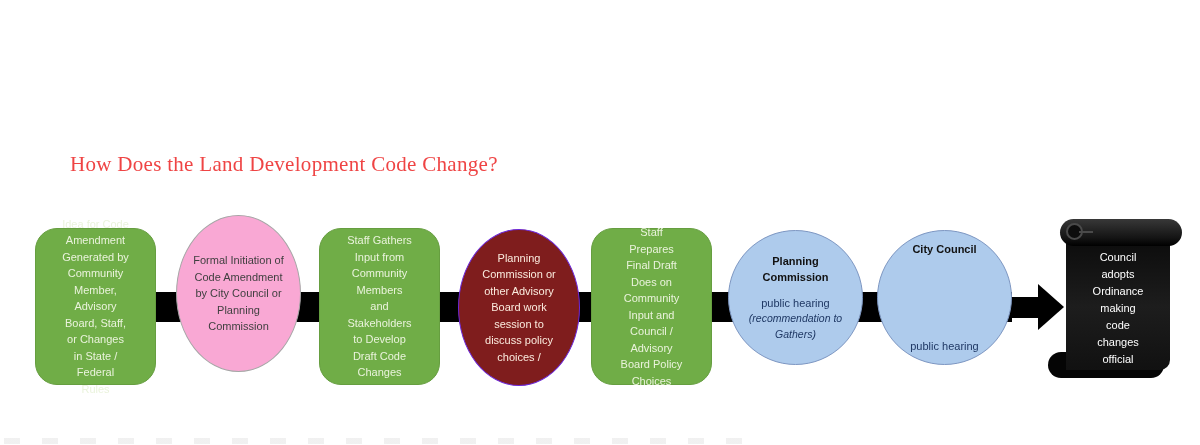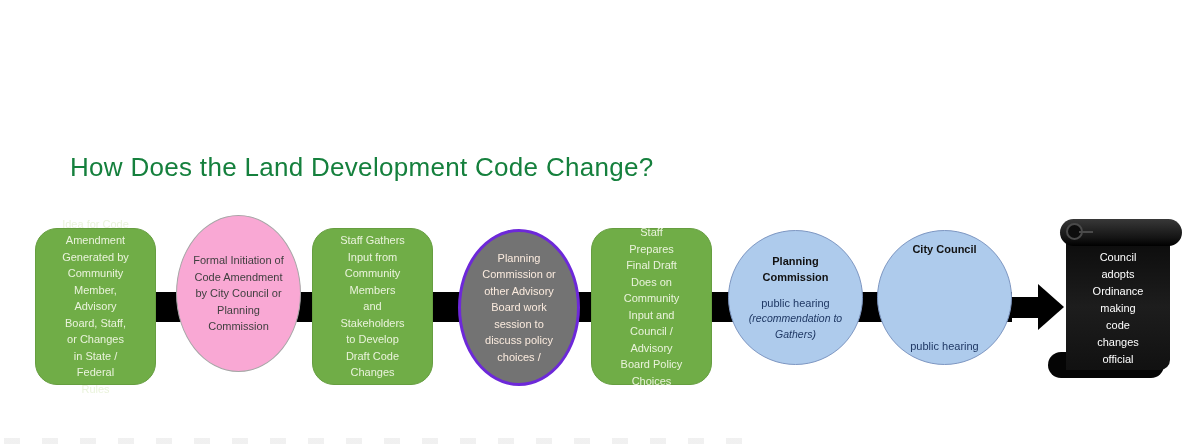--- a/index.html
+++ b/index.html
@@ -2,22 +2,22 @@
 <html><head>
 <meta charset="utf-8">
 <style>
   html,body{margin:0;padding:0;background:#ffffff;}
   .canvas{
     position:relative;width:1200px;height:445px;background:#ffffff;
     overflow:hidden;font-family:"Liberation Sans",sans-serif;
   }
   .title{
     position:absolute;left:70px;top:152px;
-    font-family:Liberation Sans, sans-serif;
-    font-size:26px;color:#15803d;letter-spacing:.3px;white-space:nowrap;
+    font-family:Liberation Serif, serif;
+    font-size:21px;color:#ef4444;letter-spacing:.3px;white-space:nowrap;
   }
   
   .flow-bar{position:absolute;left:100px;top:292px;width:912px;height:30px;background:#000;z-index:0;}
   .arrow-shaft{position:absolute;left:1003px;top:297px;width:36px;height:21px;background:#000;z-index:0;}
   .arrow-head{
     position:absolute;left:1038px;top:284px;width:0;height:0;z-index:0;
     border-left:26px solid #000;border-top:23px solid transparent;border-bottom:23px solid transparent;
   }
   .shape{
     position:absolute;z-index:1;display:flex;align-items:center;justify-content:center;
@@ -26,21 +26,21 @@
   .green-box{
     width:121px;height:157px;top:228px;border-radius:22px;
     background:#70AD47;border:1px solid #669e40;color:#EAF3DC;padding:10px 26px;
   }
   .gray-ellipse{
     left:176px;top:215px;width:125px;height:157px;border-radius:50%;
     background:#f9a8d4;border:1px solid #A6A6A6;color:#3F3F3F;padding:14px 16px;
   }
   .orange-ellipse{
     left:458px;top:229px;width:122px;height:157px;border-radius:50%;
-    background:#737373;border:3px solid #6d28d9;color:#FBEBDE;padding:14px 16px;
+    background:#7f1d1d;border:1px solid #6d28d9;color:#FBEBDE;padding:14px 16px;
   }
   .blue-circle{
     top:230px;width:135px;height:135px;border-radius:50%;
     background:#AECBEC;border:1px solid #7e97c2;color:#1F3864;
     flex-direction:column;padding:10px 12px;
   }
   .blue-circle .circle-title{font-weight:bold;color:#111111;margin-bottom:9px;}
   .blue-circle .circle-note{font-style:italic;font-size:10.5px;}
   
   .scroll-body{
@@ -83,21 +83,21 @@
   <div class="arrow-head"></div>
 
   <div class="shape green-box" style="left:35px;">
     <span>Idea for Code Amendment Generated by Community Member, Advisory Board, Staff, or Changes in State / Federal Rules</span>
   </div>
 
   <div class="shape gray-ellipse">
     <span>Formal Initiation of Code Amendment by City Council or Planning Commission</span>
   </div>
 
-  <div class="shape green-box" style="left:312px;">
+  <div class="shape green-box" style="left:319px;">
     <span>Staff Gathers Input from Community Members and Stakeholders to Develop Draft Code Changes</span>
   </div>
 
   <div class="shape orange-ellipse">
     <span>Planning Commission or other Advisory Board work session to discuss policy choices /</span>
   </div>
 
   <div class="shape green-box" style="left:591px;">
     <span>Staff Prepares Final Draft Does on Community Input and Council / Advisory Board Policy Choices</span>
   </div>

